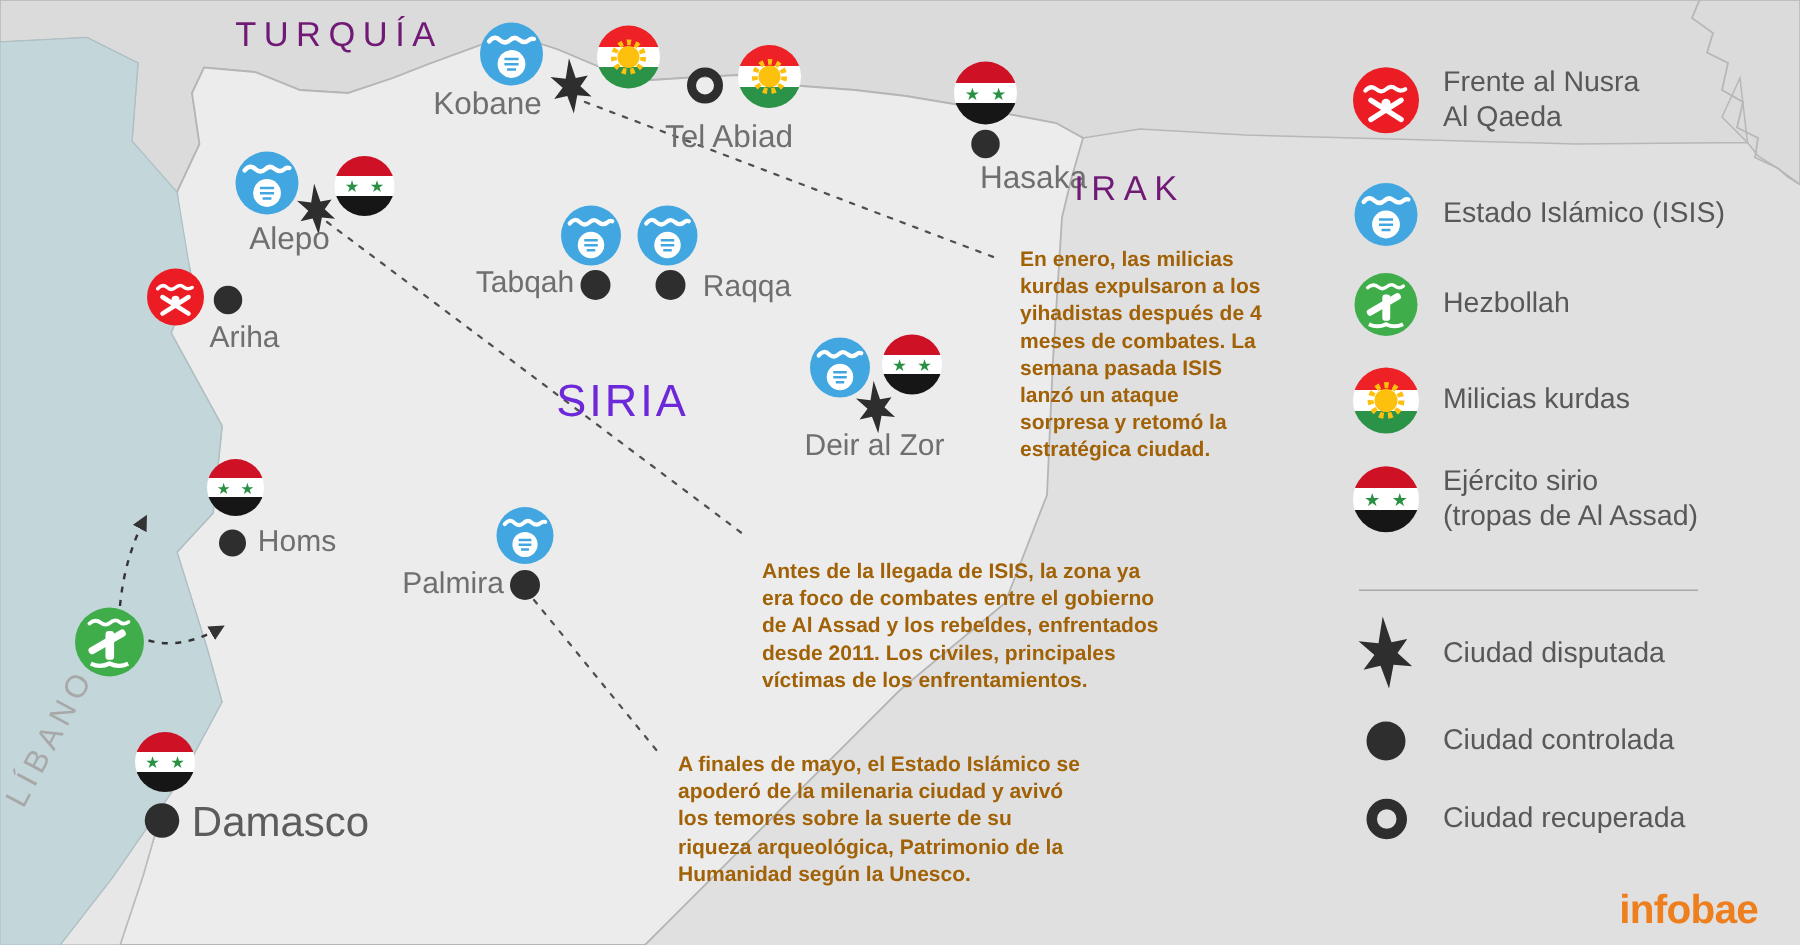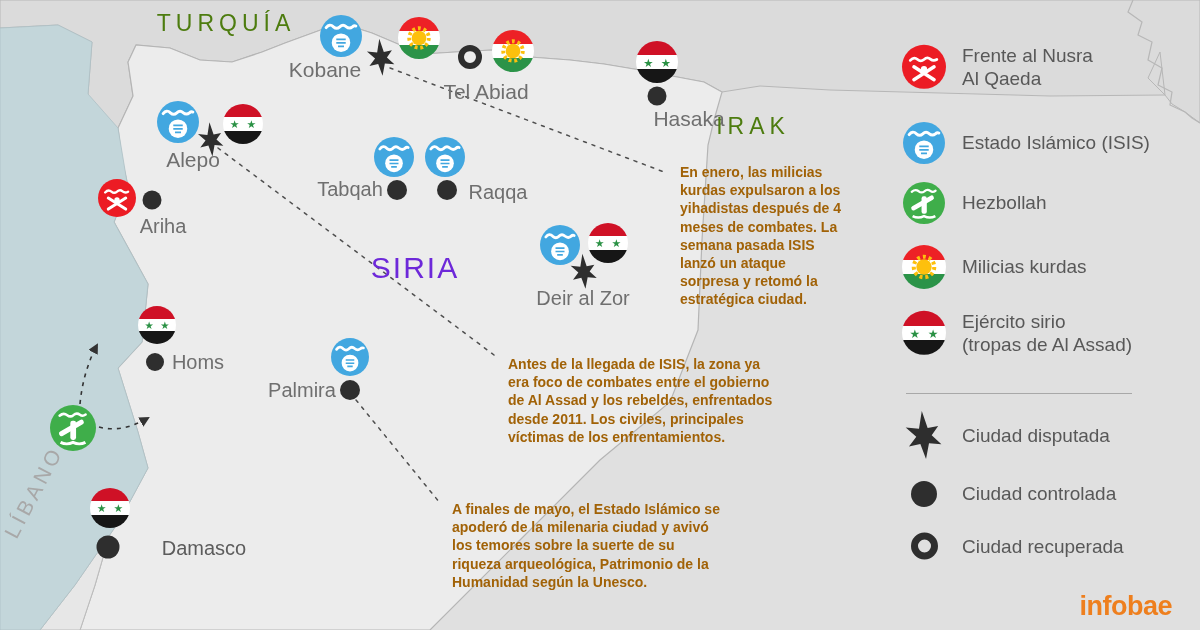--- a/index.html
+++ b/index.html
@@ -16,21 +16,21 @@
   .fc-hezbollah{background:#3fae4a;}
   .fc-kurdish{background:linear-gradient(180deg,#ed2126 0 33.5%,#ffffff 33.5% 66.5%,#2b9348 66.5% 100%);}
   .fc-syria{background:linear-gradient(180deg,#cf1126 0 33.5%,#ffffff 33.5% 66.5%,#161616 66.5% 100%);}
 
   .dot{display:inline-block;border-radius:50%;background:#2e2e2e;}
   .ring{display:inline-block;border-radius:50%;border:6px solid #2e2e2e;background:transparent;box-sizing:border-box;}
   .star{display:inline-block;line-height:0;}
   .abs{position:absolute;transform:translate(-50%,-50%);}
 
   .city-label{position:absolute;transform:translate(-50%,-50%);color:#6f6f6f;white-space:nowrap;}
-  .country-label{position:absolute;transform:translate(-50%,-50%);color:#4d7c0f;
+  .country-label{position:absolute;transform:translate(-50%,-50%);color:#701a75;
                  letter-spacing:5px;font-size:23px;white-space:nowrap;}
   #label-siria{color:#6d28d9;font-size:30px;letter-spacing:2px;}
   #label-libano{transform:translate(-50%,-50%) rotate(-62deg);font-size:21px;letter-spacing:4px;color:#a8a8a8;}
 
   .annotation{position:absolute;font-size:14px;font-weight:bold;color:#a16207;line-height:1.3;}
 
   .legend{position:absolute;left:898px;top:0;width:302px;height:472px;}
   .lrow{position:absolute;left:0;display:flex;align-items:center;gap:12px;transform:translateY(-50%);}
   .licon{flex:0 0 52px;width:52px;display:flex;justify-content:center;align-items:center;}
   .llabel{font-size:19px;color:#585858;line-height:1.22;}
@@ -187,38 +187,38 @@
       </span>
       <span class="dot abs" style="left: 350px; top: 390px; width: 20px; height: 20px;"></span>
       <span class="city-label" style="left: 302px; top: 390px; font-size: 20px;">Palmira</span>
       <span class="fc fc-syria abs" style="left: 110px; top: 508px; width: 40px; height: 40px;">
         <svg viewBox="0 0 24 24">
           <text x="7" y="14.6" font-size="6.5" fill="#2a9144" text-anchor="middle" font-family="DejaVu Sans">★</text>
           <text x="17" y="14.6" font-size="6.5" fill="#2a9144" text-anchor="middle" font-family="DejaVu Sans">★</text>
         </svg>
       </span>
       <span class="dot abs" style="left: 108px; top: 547px; width: 23px; height: 23px;"></span>
-      <span class="city-label" style="left: 204px; top: 548px; font-size: 20px; color: rgb(92, 92, 92);">Damasco</span>
+      <span class="city-label" style="left: 187px; top: 548px; font-size: 28px; color: rgb(92, 92, 92);">Damasco</span>
       <span class="fc fc-hezbollah abs" style="left: 73px; top: 428px; width: 46px; height: 46px;">
         <svg viewBox="0 0 24 24">
           <path d="M5 5.6q2-1.8 4-.3 1.6 1.3 3.2 0 1.7-1.5 3.4-.2 1.4 1.1 3-.1" fill="none" stroke="#fff" stroke-width="1.3" stroke-linecap="round"></path>
           <rect x="10.6" y="8.2" width="3" height="10" rx="1.2" fill="#fff"></rect>
           <rect x="3.8" y="10.2" width="14.5" height="2.6" rx="1.2" fill="#fff" transform="rotate(-30 12 11.5)"></rect>
           <path d="M5.5 19.5q3.2 1.6 6.5 0 3.3 1.6 6.5 0" fill="none" stroke="#fff" stroke-width="1.5"></path>
         </svg>
       </span>
     </div>
 
   <span class="country-label" id="label-turquia" style="left:226px;top:23px">TURQUÍA</span>
   <span class="country-label" id="label-siria" style="left:415px;top:268px">SIRIA</span>
   <span class="country-label" id="label-irak" style="left:753px;top:126px">IRAK</span>
   <span class="country-label" id="label-libano" style="left:34px;top:492px">LÍBANO</span>
 
   <div class="annotation" style="left:680px;top:163px;width:168px">En enero, las milicias kurdas expulsaron a los yihadistas después de 4 meses de combates. La semana pasada ISIS lanzó un ataque sorpresa y retomó la estratégica ciudad.</div>
-  <div class="annotation" style="left:508px;top:355px;width:266px">Antes de la llegada de ISIS, la zona ya era foco de combates entre el gobierno de Al Assad y los rebeldes, enfrentados desde 2011. Los civiles, principales víctimas de los enfrentamientos.</div>
+  <div class="annotation" style="left:508px;top:371px;width:266px">Antes de la llegada de ISIS, la zona ya era foco de combates entre el gobierno de Al Assad y los rebeldes, enfrentados desde 2011. Los civiles, principales víctimas de los enfrentamientos.</div>
   <div class="annotation" style="left:452px;top:500px;width:268px">A finales de mayo, el Estado Islámico se apoderó de la milenaria ciudad y avivó los temores sobre la suerte de su riqueza arqueológica, Patrimonio de la Humanidad según la Unesco.</div>
 
   <div class="legend">
 
     <div class="lrow" style="top:67px">
       <span class="licon">
           <span class="fc fc-nusra" style="width:44px;height:44px">
             <svg viewBox="0 0 24 24">
               <path d="M4.5 8.5q2-2.2 4-.5 1.7 1.5 3.5 0 1.8-1.6 3.5-.2 1.6 1.3 3.5.2" fill="none" stroke="#fff" stroke-width="1.5" stroke-linecap="round"></path>
               <circle cx="12" cy="13.2" r="1.7" fill="#fff"></circle>

